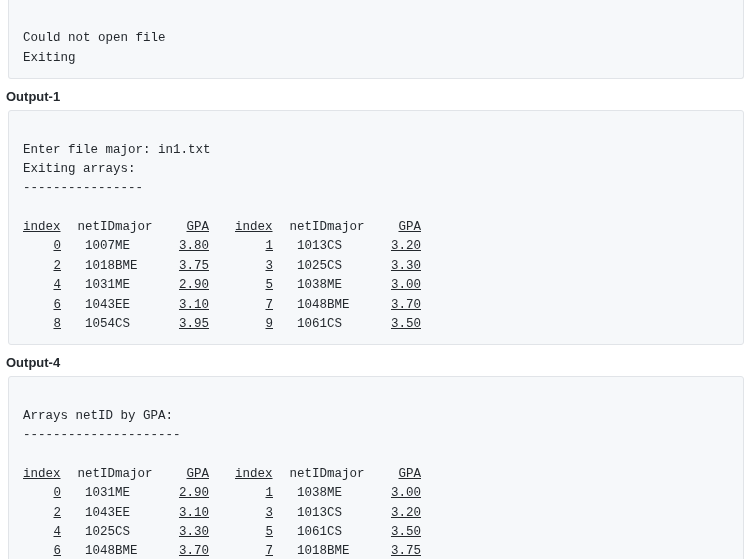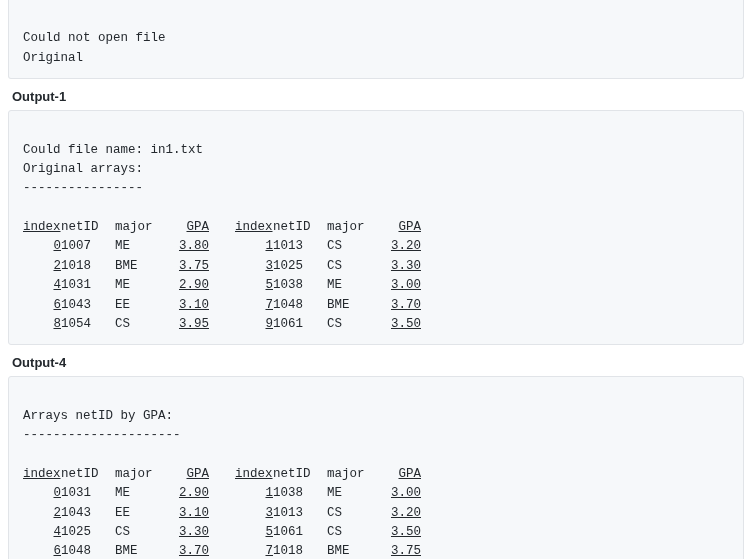--- a/index.html
+++ b/index.html
@@ -20,40 +20,40 @@
     font-family: "SFMono-Regular", Consolas, "Liberation Mono", Menlo, monospace;
     font-size: 12.5px;
     line-height: 1.55;
     white-space: pre;
     overflow: hidden;
     color: #24292e;
   }
   .heading {
     font-weight: 600;
     font-size: 13px;
-    margin: 4px 12px 6px 12px;
+    margin: 4px 12px 6px 6px;
     color: #24292e;
   }
   .col-index { display:inline-block; width:38px; text-align:right;text-decoration:underline; }
-  .col-netid { display:inline-block; width:54px; }
+  .col-netid { display:inline-block; width:54px; text-align:right; }
   .col-major { display:inline-block; width:48px; text-align:left; }
   .col-gpa   { display:inline-block; width:46px; text-align:right;text-decoration:underline; }
   .gap       { display:inline-block; width:26px; }
 </style>
 </head>
 <body>
 
 <div class="code-block" style="margin-top:0; border-top:none; border-radius:0 0 3px 3px;">
 <span>Could not open file</span>
-<span>Original</span></div>
+<span>Exiting</span></div>
 
 <div class="heading">Output-1</div>
 <div class="code-block">
-<span>Could file name: in1.txt</span>
-<span>Original arrays:</span>
+<span>Enter file major: in1.txt</span>
+<span>Exiting arrays:</span>
 <span>----------------</span>
 
 <span><span class="col-index" style="text-align:left;">index</span><span class="col-netid">netID</span><span class="col-major">major</span><span class="col-gpa">GPA</span><span class="gap"></span><span class="col-index" style="text-align:left;">index</span><span class="col-netid">netID</span><span class="col-major">major</span><span class="col-gpa">GPA</span></span>
 <span><span class="col-index">0</span><span class="col-netid">1007</span><span class="col-major">ME</span><span class="col-gpa">3.80</span><span class="gap"></span><span class="col-index">1</span><span class="col-netid">1013</span><span class="col-major">CS</span><span class="col-gpa">3.20</span></span>
 <span><span class="col-index">2</span><span class="col-netid">1018</span><span class="col-major">BME</span><span class="col-gpa">3.75</span><span class="gap"></span><span class="col-index">3</span><span class="col-netid">1025</span><span class="col-major">CS</span><span class="col-gpa">3.30</span></span>
 <span><span class="col-index">4</span><span class="col-netid">1031</span><span class="col-major">ME</span><span class="col-gpa">2.90</span><span class="gap"></span><span class="col-index">5</span><span class="col-netid">1038</span><span class="col-major">ME</span><span class="col-gpa">3.00</span></span>
 <span><span class="col-index">6</span><span class="col-netid">1043</span><span class="col-major">EE</span><span class="col-gpa">3.10</span><span class="gap"></span><span class="col-index">7</span><span class="col-netid">1048</span><span class="col-major">BME</span><span class="col-gpa">3.70</span></span>
 <span><span class="col-index">8</span><span class="col-netid">1054</span><span class="col-major">CS</span><span class="col-gpa">3.95</span><span class="gap"></span><span class="col-index">9</span><span class="col-netid">1061</span><span class="col-major">CS</span><span class="col-gpa">3.50</span></span></div>
 
 <div class="heading">Output-4</div>

